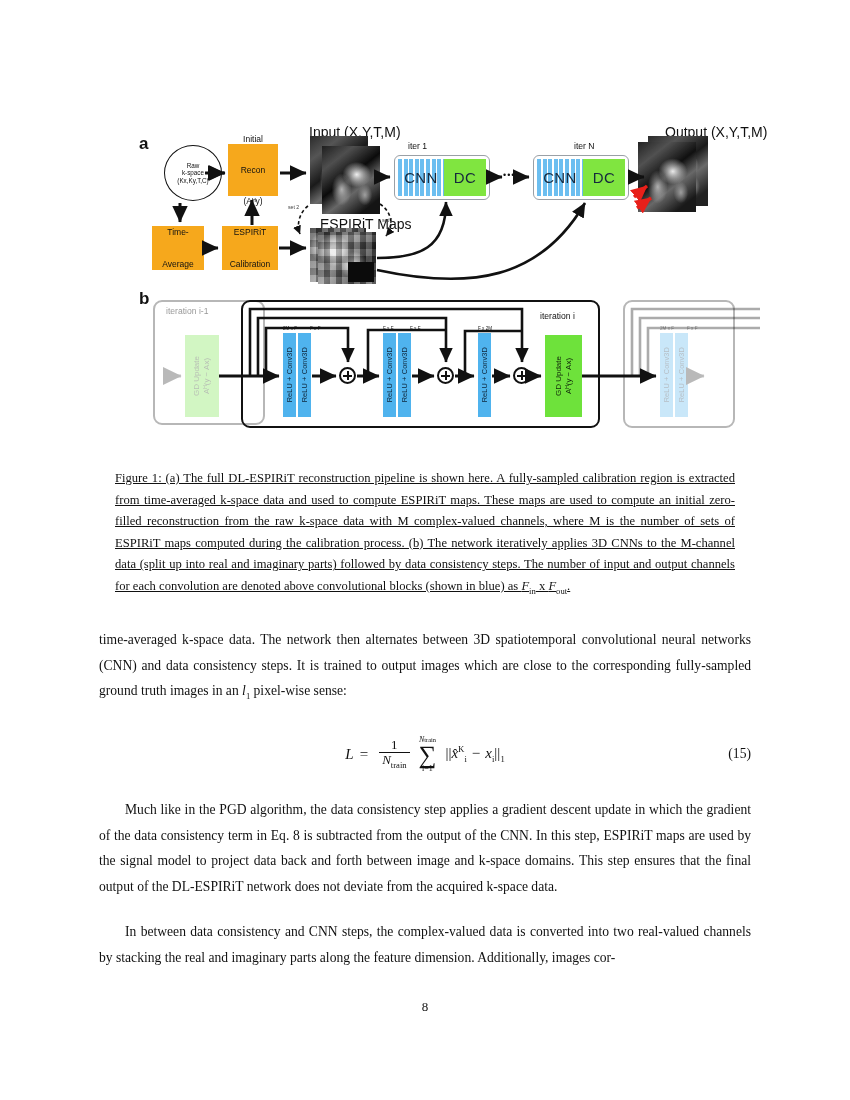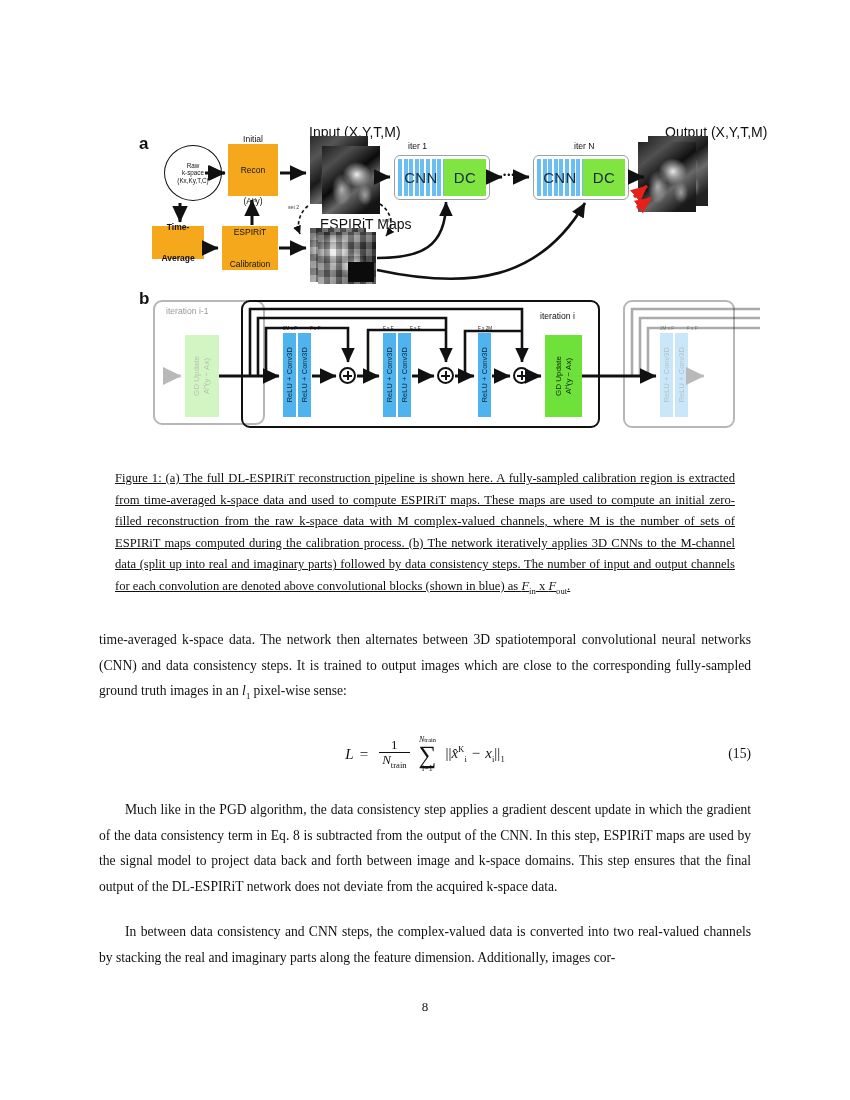--- a/index.html
+++ b/index.html
@@ -295,21 +295,21 @@
   <div class="panel-letter" style="left:139px; top:134px;">a</div>
 
   <div class="circle-node" style="left:164px; top:145px; width:58px; height:56px;">
     <div>
       <div>Raw</div>
       <div>k-space</div>
       <div>(Kx,Ky,T,C)</div>
     </div>
   </div>
 
-  <div class="box orange" style="left:152px; top:226px; width:52px; height:33px;font-weight:bold;">
+  <div class="box orange" style="left:152px; top:226px; width:52px; height:44px;">
     <div>Time-</div>
     <div>Average</div>
   </div>
 
   <div class="box orange" style="left:222px; top:226px; width:56px; height:44px;">
     <div>ESPIRiT</div>
     <div>Calibration</div>
   </div>
 
   <div class="box orange" style="left:228px; top:144px; width:50px; height:52px;">

